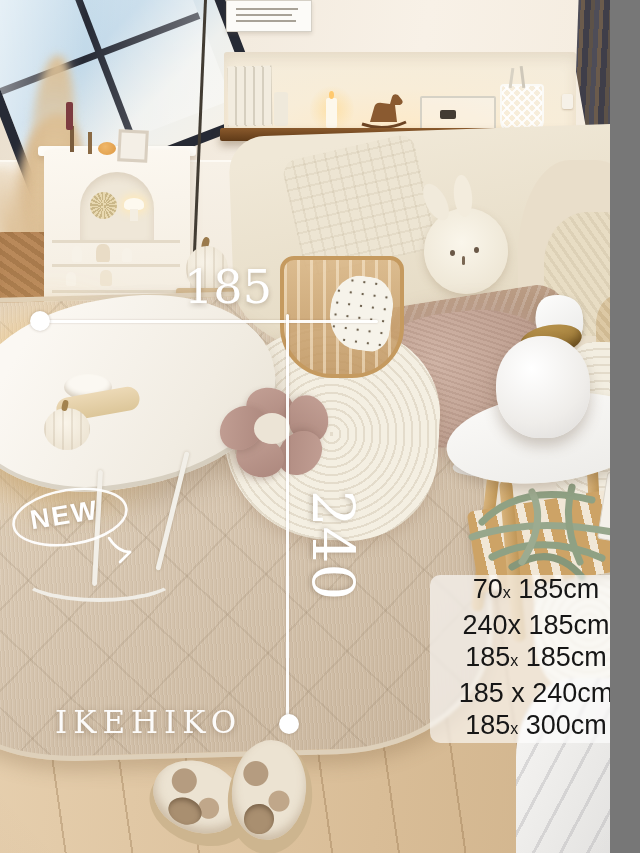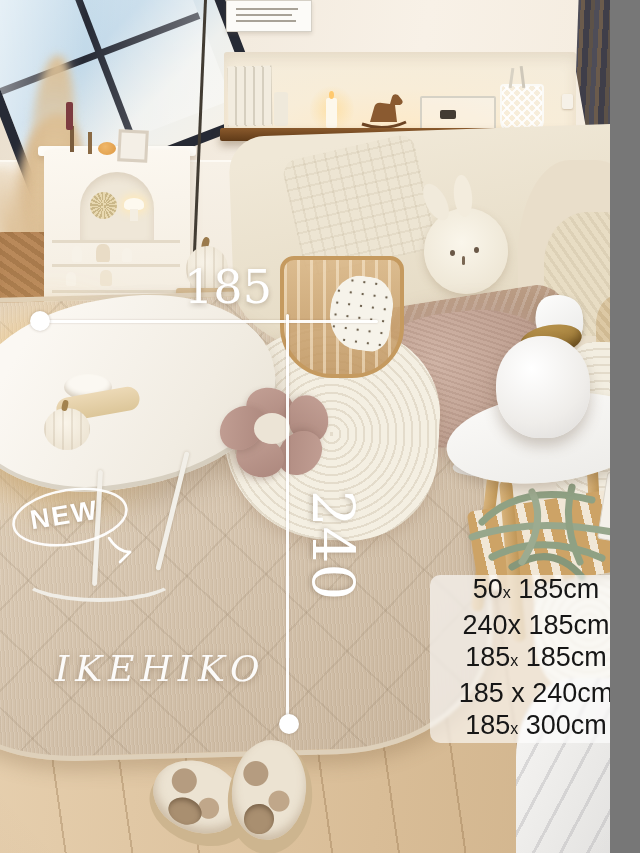--- a/index.html
+++ b/index.html
@@ -260,22 +260,22 @@
     text-shadow:0 2px 5px rgba(80,60,40,.3);}
   #l-label{left:277px;top:512px;width:112px;height:66px;line-height:66px;text-align:center;
     font-size:58px;color:#fff;transform:rotate(90deg);text-shadow:0 2px 5px rgba(80,60,40,.3);}
   #new-badge{left:6px;top:486px;width:140px;height:92px;}
   #new-text{left:30px;top:500px;font-size:27px;font-weight:bold;letter-spacing:2px;color:#fff;
     transform:rotate(-9deg);text-shadow:0 1px 4px rgba(90,70,50,.35);}
   #jp-title{left:26px;top:556px;font-size:26px;letter-spacing:1px;color:#fff;
     text-shadow:0 1px 6px rgba(100,75,50,.5);}
   #ground-label{left:157px;top:597px;font-size:22px;letter-spacing:5px;color:rgba(255,255,255,.92);
     text-shadow:0 1px 5px rgba(100,75,50,.45);}
-  #brand{left:55px;top:648px;font-size:36px;letter-spacing:6px;color:rgba(255,255,255,.95);
-    text-shadow:0 1px 6px rgba(100,75,50,.45);font-style:italic;}
+  #brand{left:55px;top:704px;font-size:31px;letter-spacing:6px;color:rgba(255,255,255,.95);
+    text-shadow:0 1px 6px rgba(100,75,50,.45);}
 
   #size-panel{left:430px;top:575px;width:212px;height:168px;border-radius:10px;
     background:rgba(255,255,255,.62);backdrop-filter:blur(1.5px);
     display:flex;flex-direction:column;justify-content:center;}
   .size-row{text-align:center;font-size:27px;line-height:32px;color:#161616;white-space:pre;}
   .x-sm{font-size:16px;}
 
   #swatch-row{left:265px;top:761px;display:flex;gap:5px;}
   .swatch{width:40px;height:46px;border:2px solid rgba(255,255,255,.88);box-sizing:border-box;
     background:repeating-linear-gradient(52deg,var(--c1) 0 5px,var(--c2) 5px 9px);
@@ -434,21 +434,21 @@
   <svg class="abs" id="new-badge" viewBox="0 0 140 92">
     <ellipse cx="64" cy="31" rx="57" ry="27" transform="rotate(-9 64 31)" stroke="#ffffff" stroke-width="2.6" fill="none" opacity="0.95"></ellipse>
     <path d="M103 52 Q112 66 124 66" stroke="#ffffff" stroke-width="2.6" fill="none" stroke-linecap="round"></path>
     <path d="M124 66 L114 76" stroke="#ffffff" stroke-width="2.6" fill="none" stroke-linecap="round"></path>
   </svg>
   <div class="abs" id="new-text">NEW</div>
 
   <div class="abs serif" id="brand">IKEHIKO</div>
 
   <div class="abs" id="size-panel">
-    <div class="size-row"><span>50</span><span class="x-sm">x</span><span> 185cm</span></div>
+    <div class="size-row"><span>70</span><span class="x-sm">x</span><span> 185cm</span></div>
     <div class="size-row"><span>240</span><span>x</span><span> 185cm</span></div>
     <div class="size-row"><span>185</span><span class="x-sm">x</span><span> 185cm</span></div>
     <div class="size-row"><span>185 </span><span>x</span><span> 240cm</span></div>
     <div class="size-row"><span>185</span><span class="x-sm">x</span><span> 300cm</span></div>
   </div>
 
 
 </div>
 
 </body></html>

